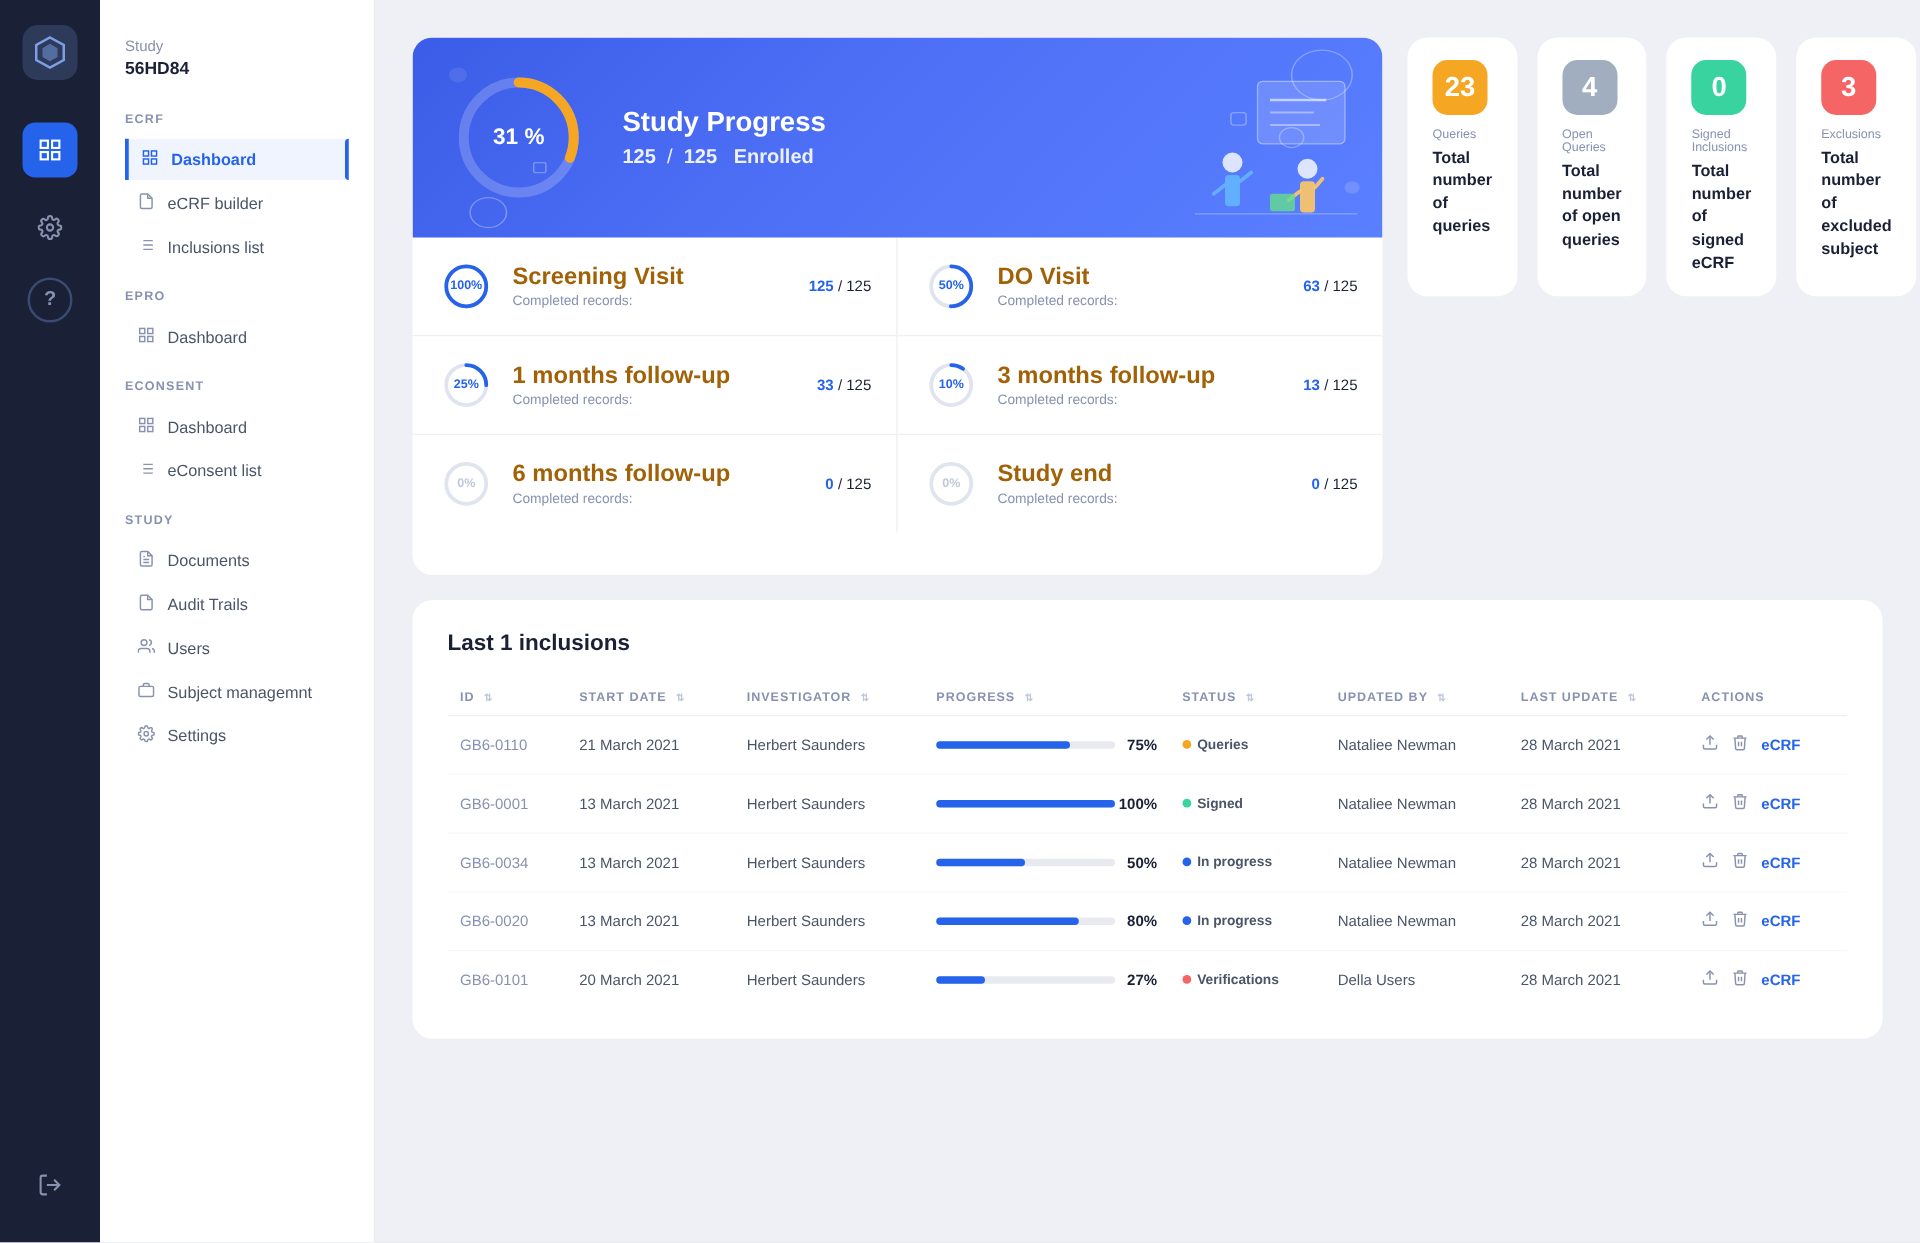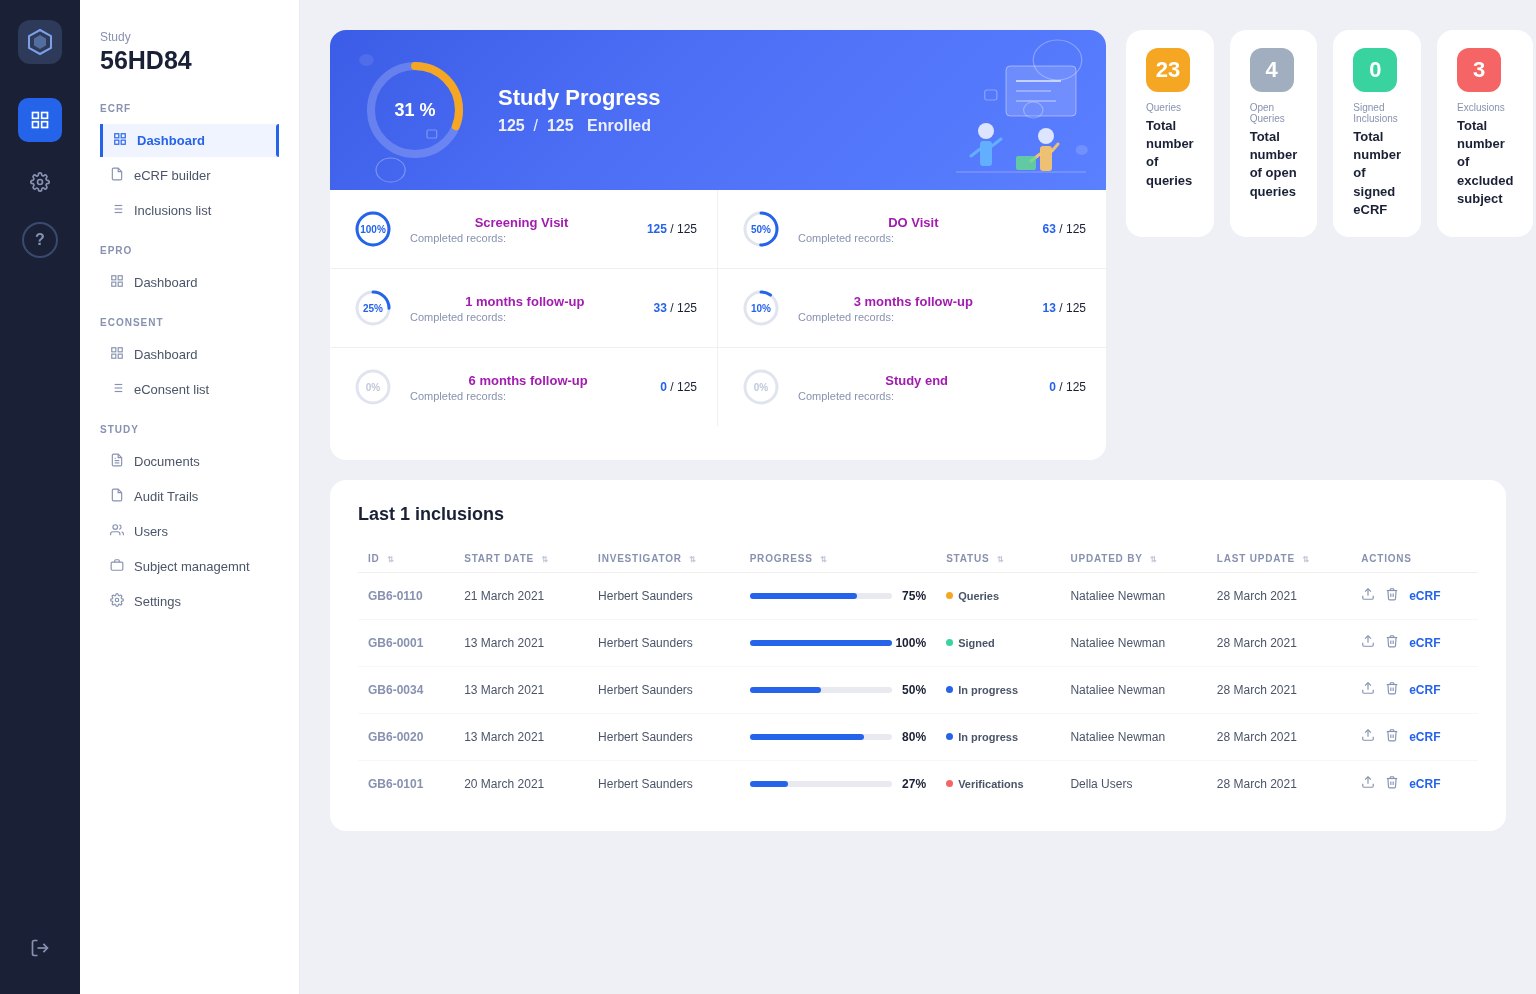--- a/index.html
+++ b/index.html
@@ -36,21 +36,21 @@
     
     .left-nav {
       width: 220px;
       background: #fff;
       padding: 30px 20px;
       flex-shrink: 0;
       border-right: 1px solid #e8eaf0;
       overflow-y: auto;
     }
     .left-nav .study-label { font-size: 12px; color: #8892b0; margin-bottom: 2px; }
-    .left-nav .study-id { font-size: 25px; font-weight: 700; color: #1a2035; margin-bottom: 28px; }
+    .left-nav .study-id { font-size: 14px; font-weight: 700; color: #1a2035; margin-bottom: 28px; }
     .left-nav .section-label {
       font-size: 10px; font-weight: 700; color: #8892b0;
       letter-spacing: 1px; text-transform: uppercase;
       margin: 18px 0 10px;
     }
     .left-nav .nav-item {
       display: flex; align-items: center; gap: 10px;
       padding: 8px 10px; border-radius: 0;
       font-size: 13px; color: #4a5568; cursor: pointer;
       margin-bottom: 2px;
@@ -116,21 +116,21 @@
     }
     .visit-item:nth-child(even) { border-right: none; }
     .visit-item:nth-last-child(-n+2) { border-bottom: none; }
     .visit-circle {
       width: 46px; height: 46px; border-radius: 50%;
       display: flex; align-items: center; justify-content: center;
       font-size: 11px; font-weight: 700; color: #2563eb;
       flex-shrink: 0; position: relative;
     }
     .visit-info { flex: 1; }
-    .visit-name { font-size: 13px; font-weight: 600; color: #a21caf; margin-bottom: 2px; text-align: center; }
+    .visit-name { font-size: 19px; font-weight: 600; color: #a16207; margin-bottom: 2px; }
     .visit-records { font-size: 11px; color: #8892b0; }
     .visit-count { font-size: 12px; color: #1a2035; margin-left: auto; white-space: nowrap; }
     .visit-count span { color: #2563eb; font-weight: 700; }
     .stat-card {
       background: #fff; border-radius: 16px; padding: 18px 20px;
       flex: 1;
     }
     .stat-badge {
       width: 44px; height: 44px; border-radius: 12px;
       display: flex; align-items: center; justify-content: center;
@@ -155,21 +155,21 @@
     thead th {
       font-size: 10px; font-weight: 700; color: #8892b0;
       text-transform: uppercase; letter-spacing: 0.8px;
       padding: 8px 10px; text-align: left; border-bottom: 1px solid #f0f0f0;
       white-space: nowrap;
     }
     thead th .sort-icon { display: inline-block; margin-left: 4px; color: #c0c8d8; font-size: 8px; }
     tbody tr { border-bottom: 1px solid #f7f7fa; }
     tbody tr:last-child { border-bottom: none; }
     tbody td { padding: 14px 10px; font-size: 12px; color: #4a5568; vertical-align: middle; }
-    .id-cell { color: #8892b0; font-weight: 700; }
+    .id-cell { color: #8892b0; font-weight: 400; }
     .progress-bar-wrap { display: flex; align-items: center; gap: 2px; }
     .progress-bar-bg { height: 6px; border-radius: 3px; background: #e8eaf0; flex: 1; min-width: 100px; }
     .progress-bar-fill { height: 6px; border-radius: 3px; background: #2563eb; }
     .progress-pct { font-weight: 700; color: #1a2035; font-size: 12px; min-width: 32px; text-align: right; }
     .status-badge {
       display: inline-flex; align-items: center; gap: 5px;
       font-size: 11px; font-weight: 600;
       padding: 3px 0;
     }
     .status-dot { width: 7px; height: 7px; border-radius: 50%; display: inline-block; }

